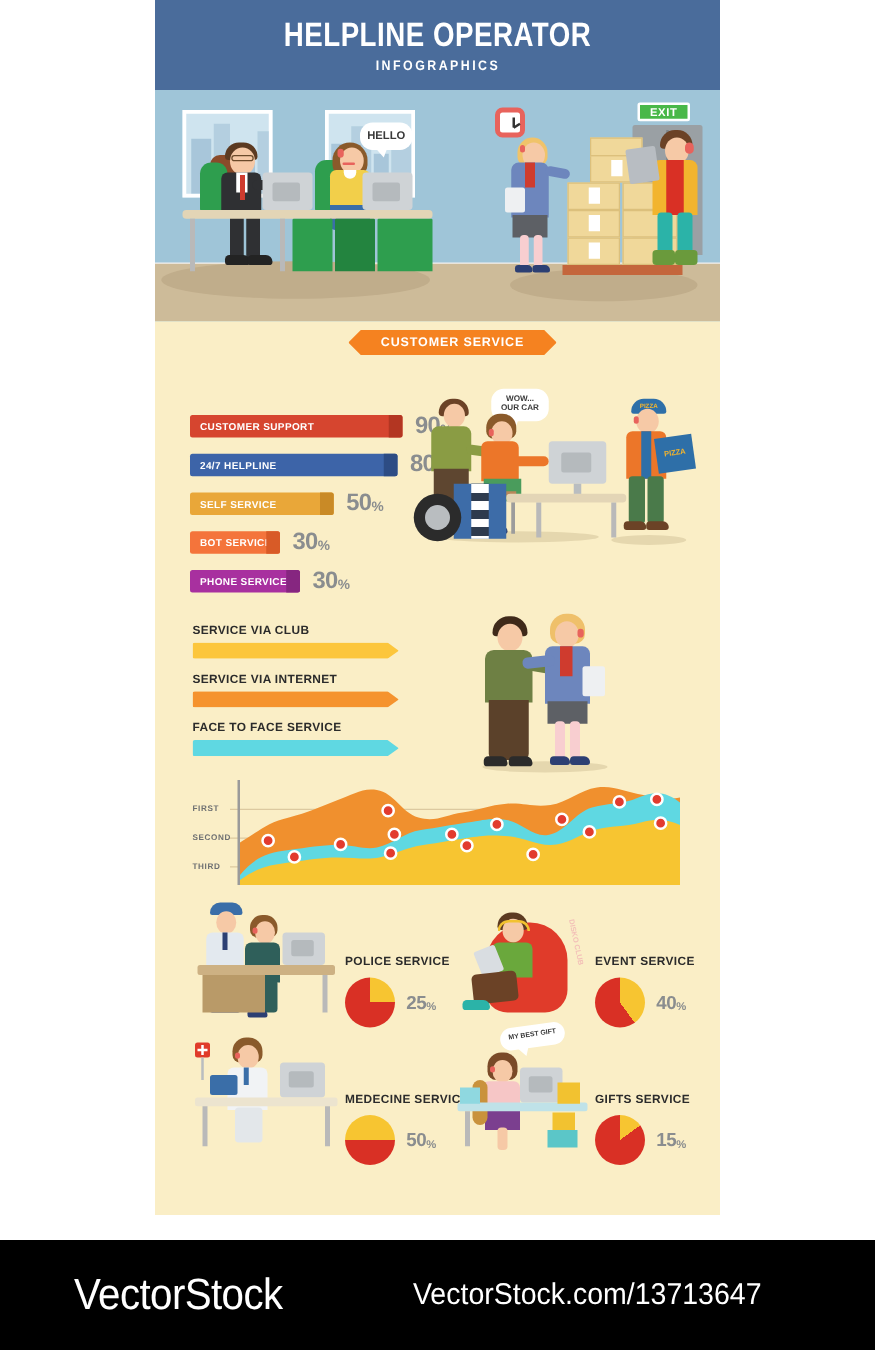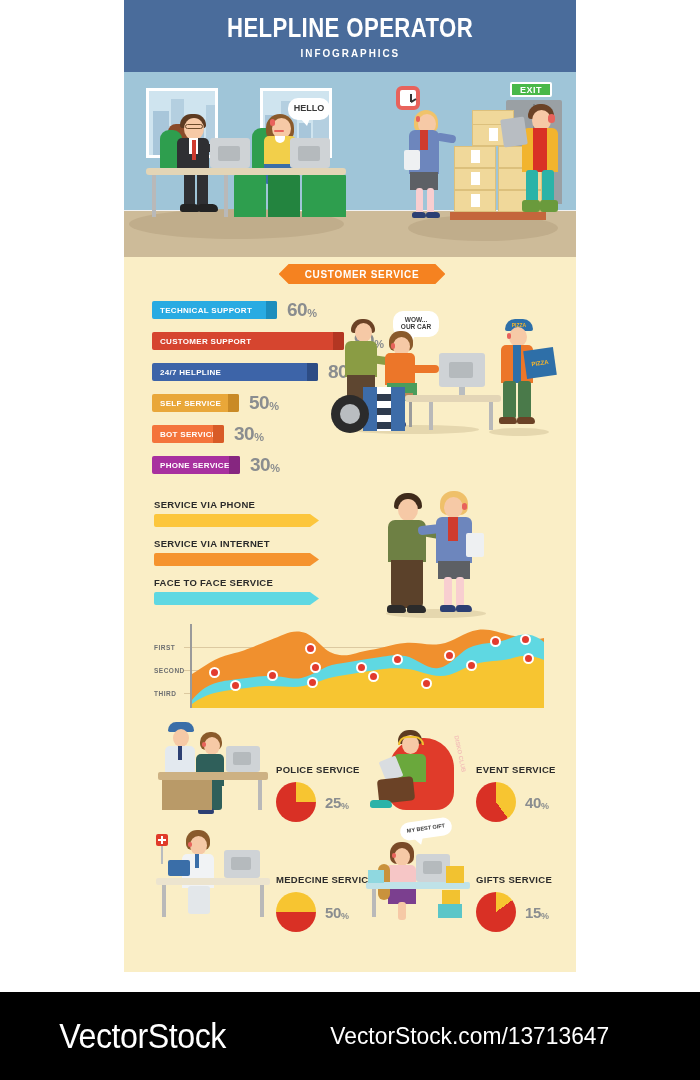--- a/index.html
+++ b/index.html
@@ -309,46 +309,39 @@
   </div>
 
   <div class="banner-wrap" style="margin-top:4px;">
     <div class="banner orange">
       <span>CUSTOMER SERVICE</span>
     </div>
   </div>
 
   <div class="cs-section">
 
-    <div class="bar-row" style="left:28px;top:12px;">
-      <div class="bar" style="width:125px;background:#29abe2;">
-        <span>TECHNICAL SUPPORT</span>
-        <span class="cap" style="background:#1c8dbd;"></span>
-      </div>
-      <div class="bar-pct"><span>60</span><sub>%</sub></div>
-    </div>
 
     <div class="bar-row" style="left:28px;top:43px;">
-      <div class="bar" style="width:192px;background:#d6452f;">
+      <div class="bar" style="width:170px;background:#d6452f;">
         <span>CUSTOMER SUPPORT</span>
         <span class="cap" style="background:#b33622;"></span>
       </div>
       <div class="bar-pct"><span>90</span><sub>%</sub></div>
     </div>
 
     <div class="bar-row" style="left:28px;top:74px;">
       <div class="bar" style="width:166px;background:#3d64a8;">
         <span>24/7 HELPLINE</span>
         <span class="cap" style="background:#2d4c84;"></span>
       </div>
       <div class="bar-pct"><span>80</span><sub>%</sub></div>
     </div>
 
     <div class="bar-row" style="left:28px;top:105px;">
-      <div class="bar" style="width:87px;background:#e9a739;">
+      <div class="bar" style="width:115px;background:#e9a739;">
         <span>SELF SERVICE</span>
         <span class="cap" style="background:#c98a26;"></span>
       </div>
       <div class="bar-pct"><span>50</span><sub>%</sub></div>
     </div>
 
     <div class="bar-row" style="left:28px;top:136px;">
       <div class="bar" style="width:72px;background:#f4743b;">
         <span>BOT SERVICE</span>
         <span class="cap" style="background:#d85b27;"></span>
@@ -418,21 +411,21 @@
       <div class="leg" style="left:189px;top:76px;width:13px;height:38px;background:#4a7a4a;"></div>
       <div class="shoe" style="left:170px;top:112px;width:18px;height:7px;background:#6b4226;"></div>
       <div class="shoe" style="left:188px;top:112px;width:18px;height:7px;background:#6b4226;"></div>
     </div>
   </div>
 
 
   <div class="toh-section">
 
     <div class="toh-item" style="top:12px;">
-      <div class="toh-label">SERVICE VIA PHONE</div>
+      <div class="toh-label">SERVICE VIA CLUB</div>
       <div class="toh-bar" style="background:#fcc63c;"></div>
     </div>
 
     <div class="toh-item" style="top:51px;">
       <div class="toh-label">SERVICE VIA INTERNET</div>
       <div class="toh-bar" style="background:#f5932e;"></div>
     </div>
 
     <div class="toh-item" style="top:90px;">
       <div class="toh-label">FACE TO FACE SERVICE</div>

